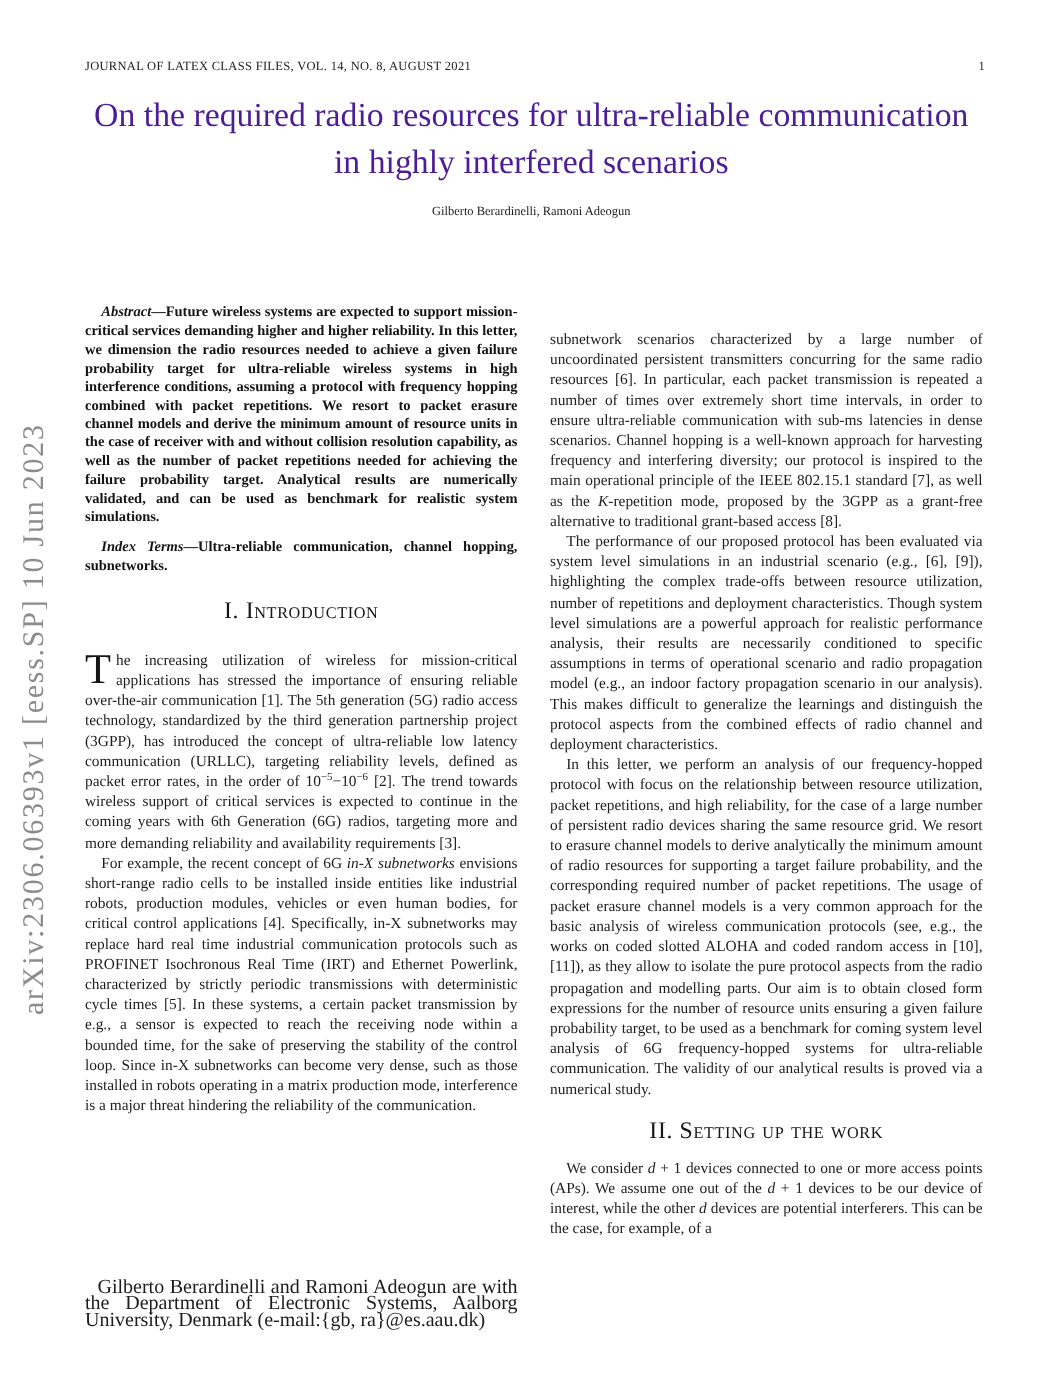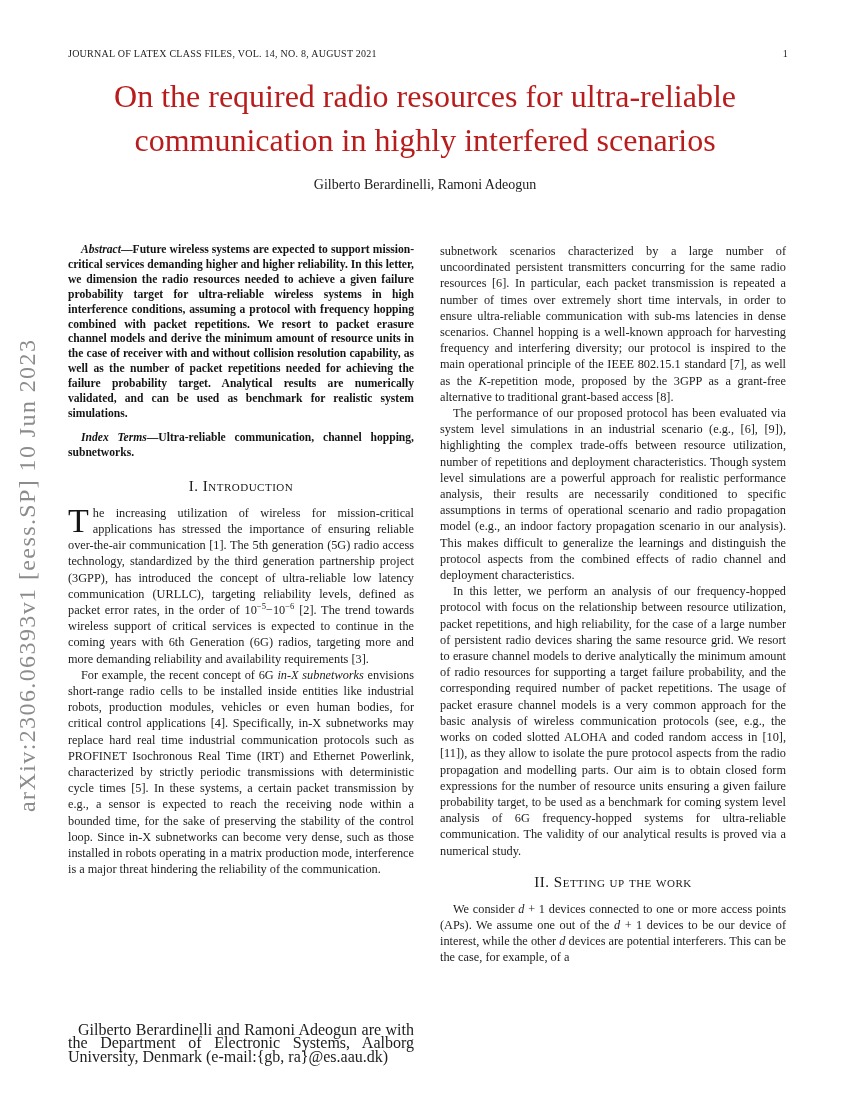--- a/index.html
+++ b/index.html
@@ -17,42 +17,42 @@
   
   .arxiv{
     position:absolute;top:812px;left:14px;
     transform:rotate(-90deg);transform-origin:0 0;
     white-space:nowrap;
     font-size:24px;letter-spacing:1.4px;color:#8c8c8c;
   }
   
   .titleblock{position:absolute;top:74px;left:0;width:850px;text-align:center;}
   .paper-title{
-    font-size:32px;line-height:1.38;font-weight:normal;color:#b91c1c;
+    font-size:27px;line-height:1.38;font-weight:normal;color:#4c1d95;
     max-width:700px;margin:0 auto;
   }
-  .paper-authors{margin-top:15px;font-size:14px;color:#1b1b1b;text-align:center;}
+  .paper-authors{margin-top:15px;font-size:10px;color:#1b1b1b;text-align:center;}
   
   .columns{
     position:absolute;top:243px;left:68px;width:718px;height:822px;
     display:flex;gap:26px;
   }
   .col{width:346px;position:relative;}
   .bodytext{font-size:12.3px;line-height:16.2px;text-align:justify;color:#1c1c1c;}
   .para{text-indent:13px;margin:0;}
-  .noindent{text-indent:0;}
+  .noindent{text-indent:0;margin-top:20px;}
   .abstract, .indexterms{
     font-weight:bold;font-size:11.6px;line-height:14.9px;text-align:justify;
     margin:0;text-indent:13px;color:#141414;
   }
   .indexterms{margin-top:9px;}
   .ab-label{font-style:italic;}
   .sec-heading{
     text-align:center;font-variant:small-caps;font-weight:normal;
-    font-size:15px;letter-spacing:0.5px;color:#161616;
+    font-size:19px;letter-spacing:0.5px;color:#161616;
     margin:15px 0 10px 0;
   }
   .sec-heading.first{margin-top:17px;}
   .dropcap{
     float:left;font-size:34px;line-height:27px;
     padding:2px 4px 0 0;font-weight:normal;color:#141414;
   }
   .footnote{
     position:absolute;bottom:2px;left:0;width:100%;
     font-size:16px;line-height:13.4px;text-align:justify;

